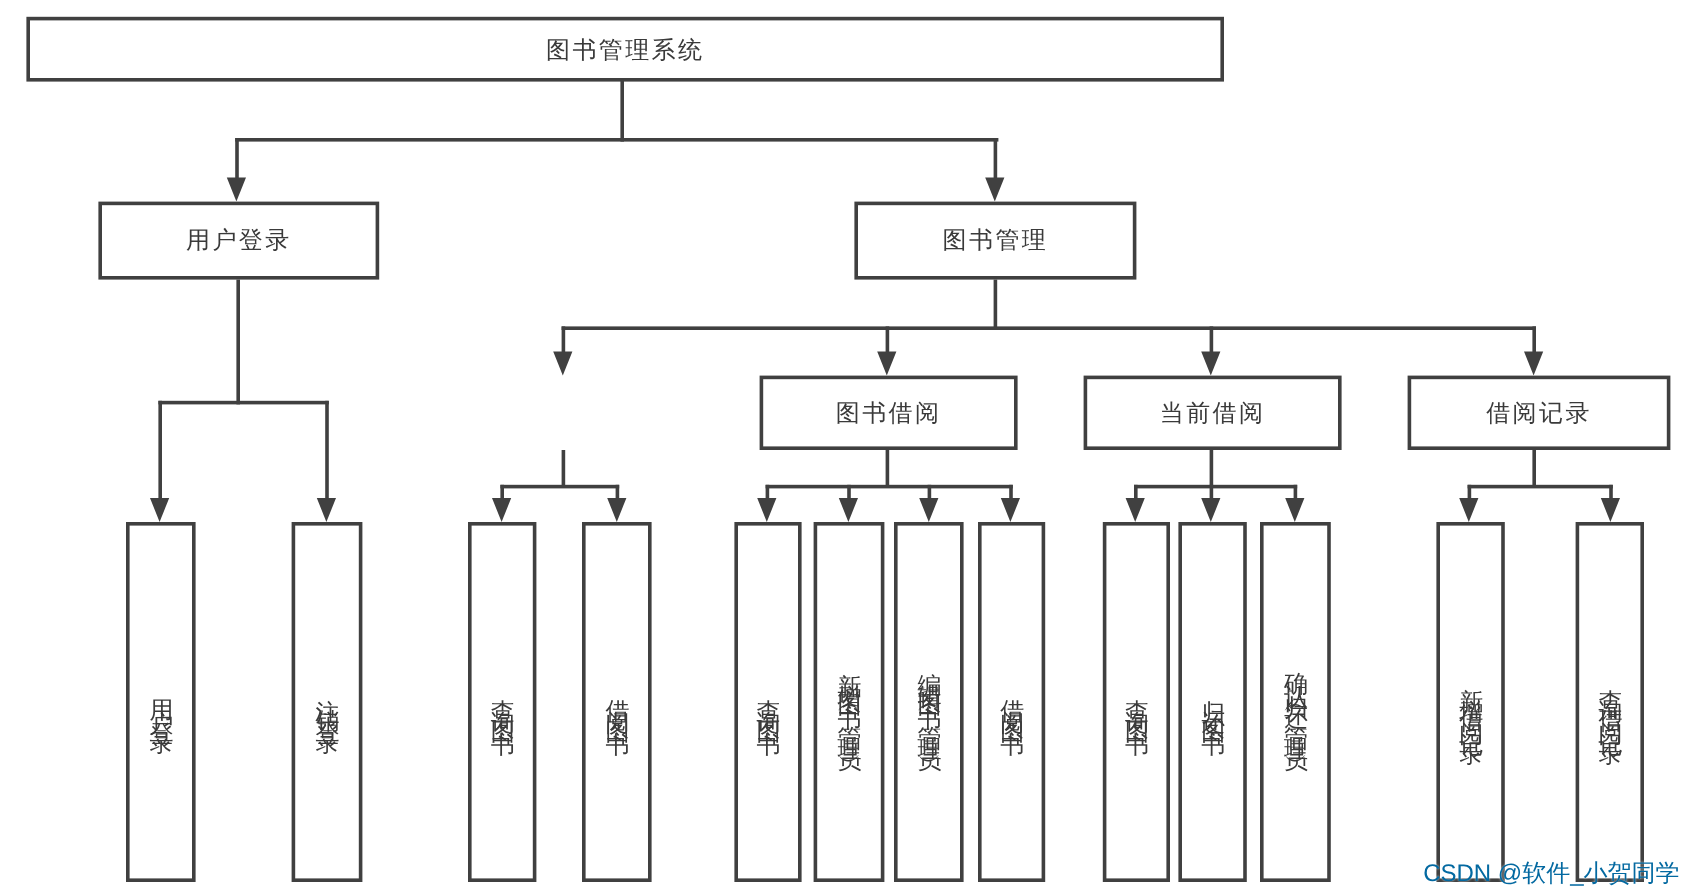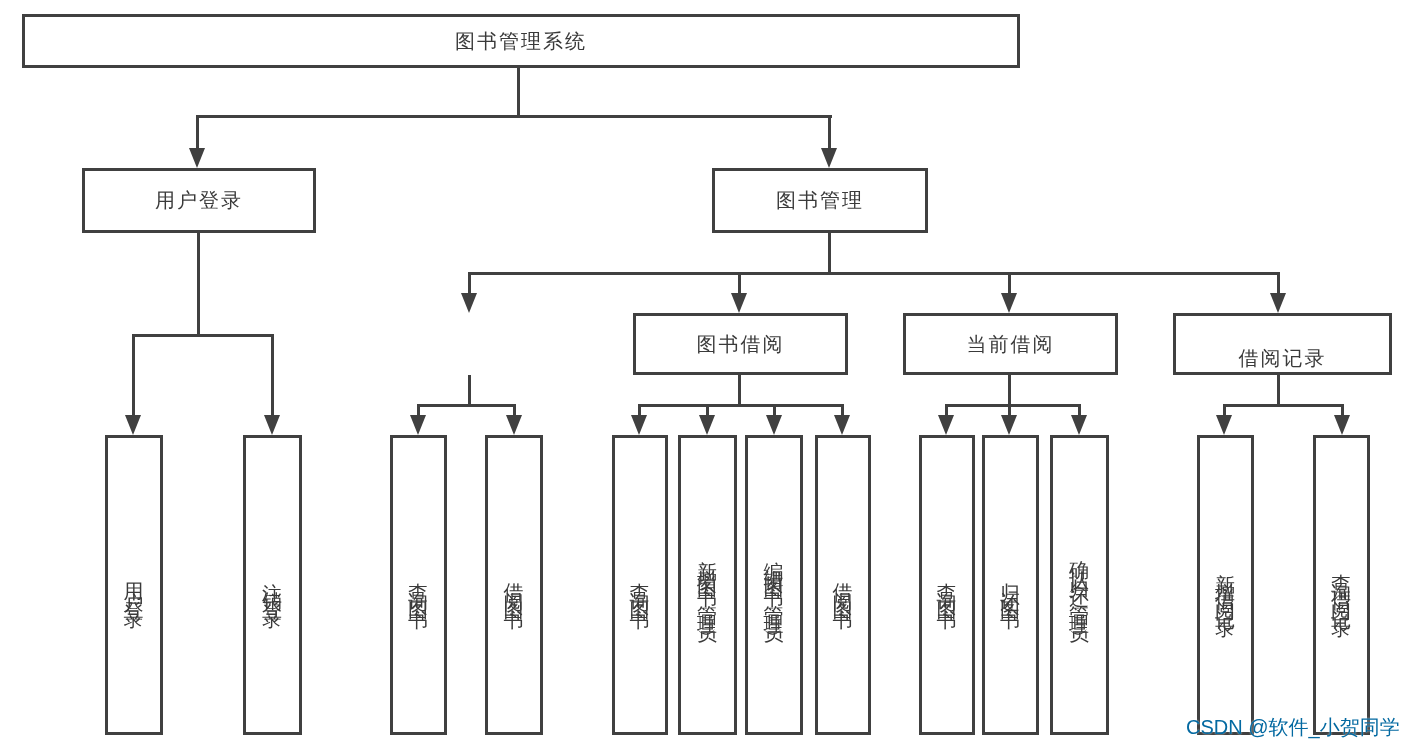--- a/index.html
+++ b/index.html
@@ -66,21 +66,21 @@
   <div class="vline" style="left:517px;top:66px;width:3px;height:52px;"></div>
   <div class="hline" style="left:196px;top:115px;width:636px;height:3px;"></div>
   <div class="vline" style="left:196px;top:115px;width:3px;height:36px;"></div>
   <div class="arrowhead" style="left:189px;top:148px;"></div>
   <div class="vline" style="left:828px;top:115px;width:3px;height:36px;"></div>
   <div class="arrowhead" style="left:821px;top:148px;"></div>
 
   <div class="node" style="left:82px;top:168px;width:234px;height:65px;">
     <span class="hlabel">用户登录</span>
   </div>
-  <div class="node" style="left:712px;top:168px;width:216px;height:65px;">
+  <div class="node" style="left:712px;top:168px;width:235px;height:65px;">
     <span class="hlabel">图书管理</span>
   </div>
 
   <div class="vline" style="left:197px;top:233px;width:3px;height:104px;"></div>
   <div class="hline" style="left:132px;top:334px;width:142px;height:3px;"></div>
   <div class="vline" style="left:132px;top:334px;width:3px;height:83px;"></div>
   <div class="arrowhead" style="left:125px;top:415px;"></div>
   <div class="vline" style="left:271px;top:334px;width:3px;height:83px;"></div>
   <div class="arrowhead" style="left:264px;top:415px;"></div>
 
@@ -94,21 +94,21 @@
   <div class="arrowhead" style="left:1001px;top:293px;"></div>
   <div class="vline" style="left:1277px;top:272px;width:3px;height:24px;"></div>
   <div class="arrowhead" style="left:1270px;top:293px;"></div>
 
   <div class="node" style="left:633px;top:313px;width:215px;height:62px;">
     <span class="hlabel">图书借阅</span>
   </div>
   <div class="node" style="left:903px;top:313px;width:215px;height:62px;">
     <span class="hlabel">当前借阅</span>
   </div>
-  <div class="node" style="left:1173px;top:313px;width:219px;height:62px;align-items:flex-end;">
+  <div class="node" style="left:1173px;top:313px;width:219px;height:62px;">
     <span class="hlabel">借阅记录</span>
   </div>
 
   <div class="vline" style="left:468px;top:375px;width:3px;height:31px;"></div>
   <div class="hline" style="left:417px;top:404px;width:99px;height:3px;"></div>
   <div class="vline" style="left:417px;top:404px;width:3px;height:13px;"></div>
   <div class="arrowhead" style="left:410px;top:415px;"></div>
   <div class="vline" style="left:513px;top:404px;width:3px;height:13px;"></div>
   <div class="arrowhead" style="left:506px;top:415px;"></div>
 

